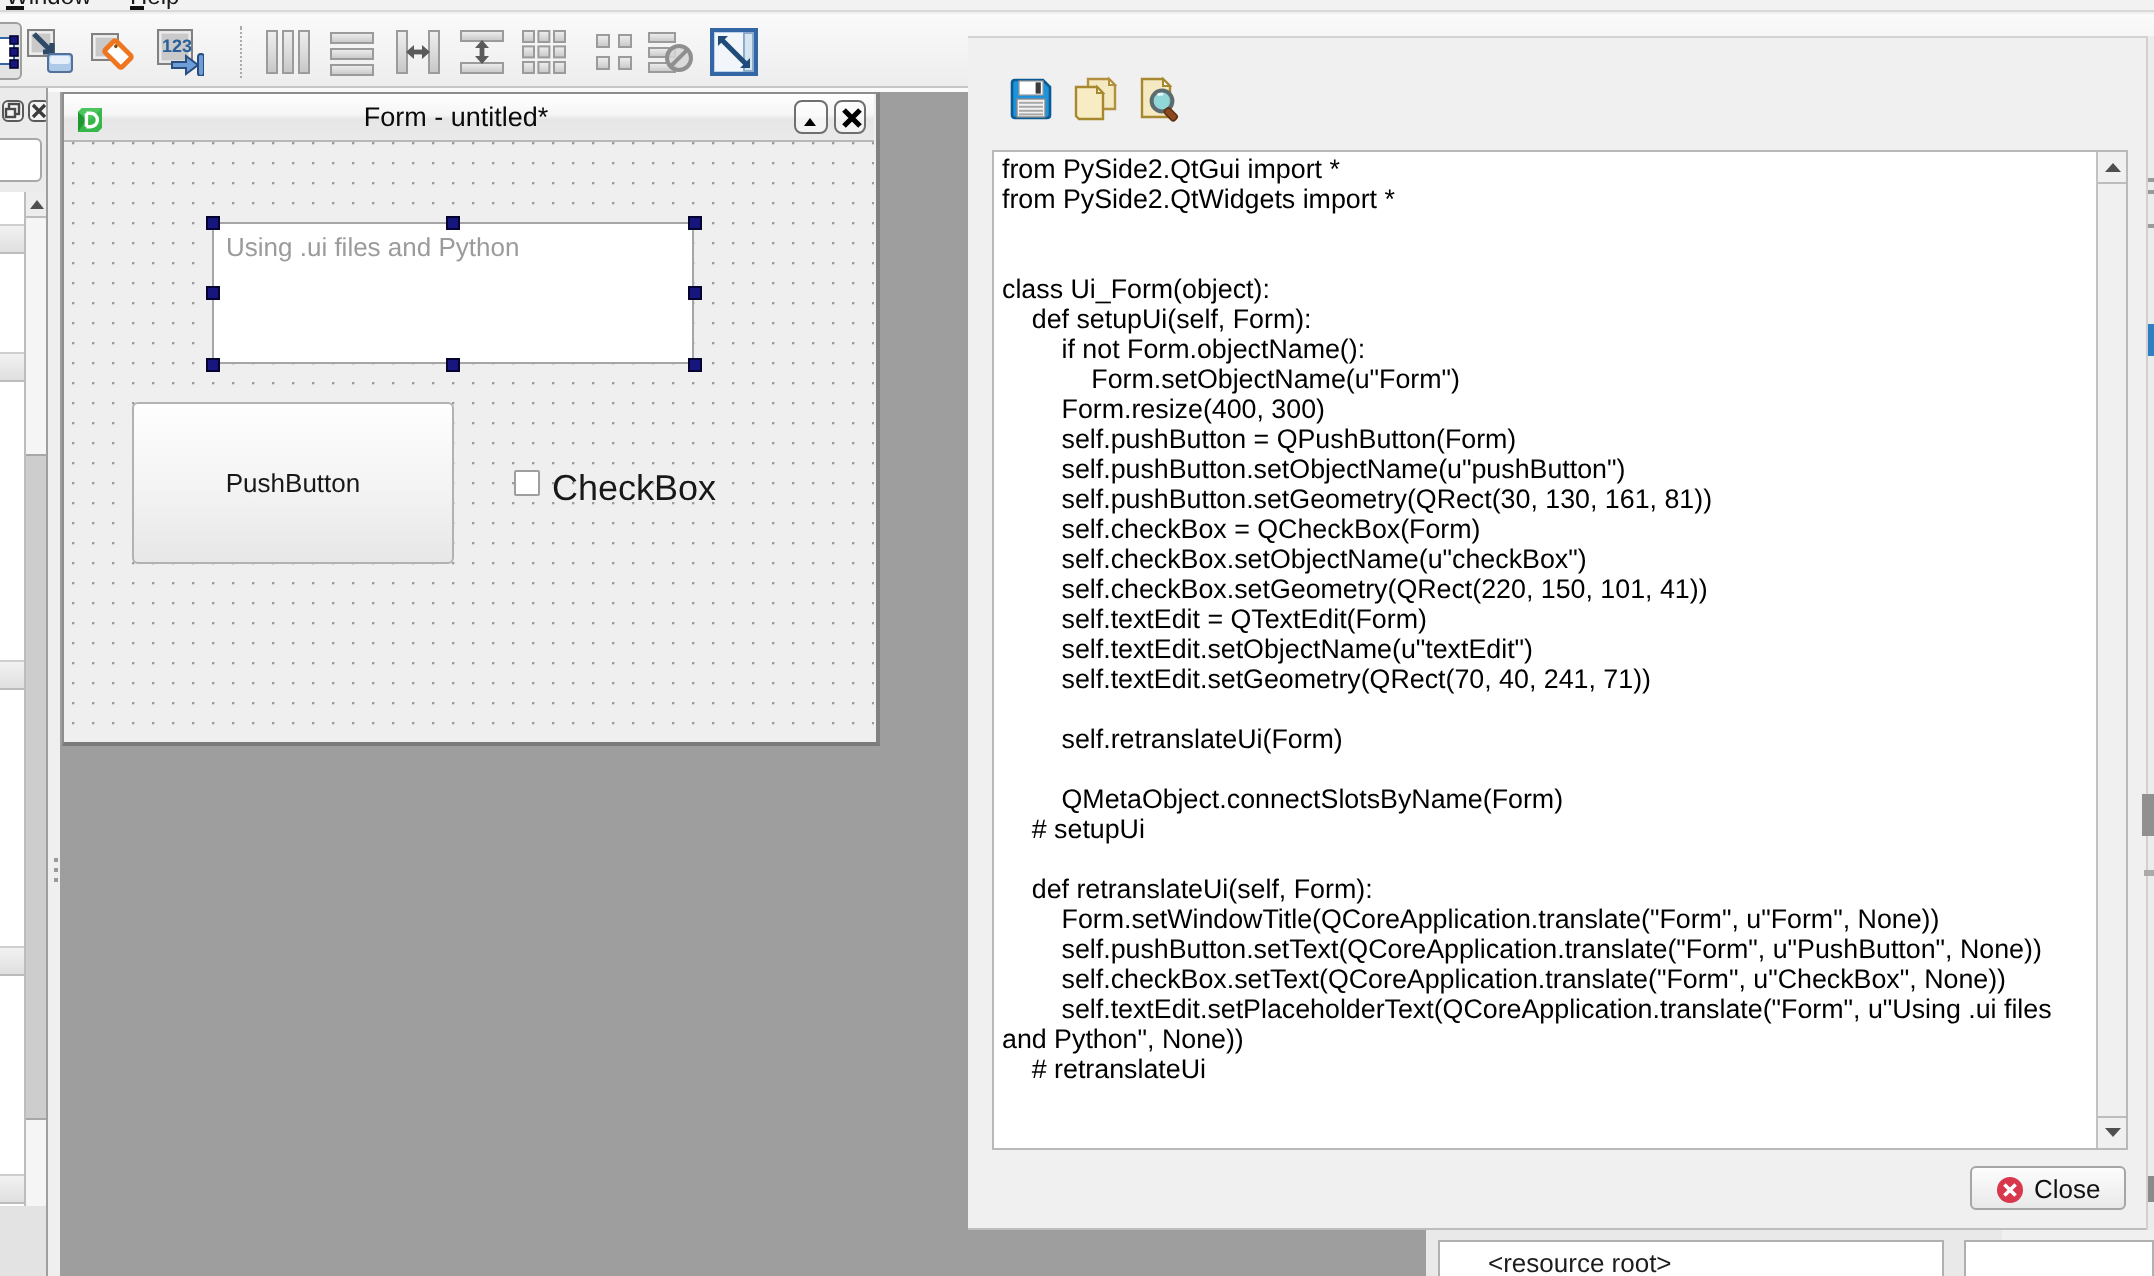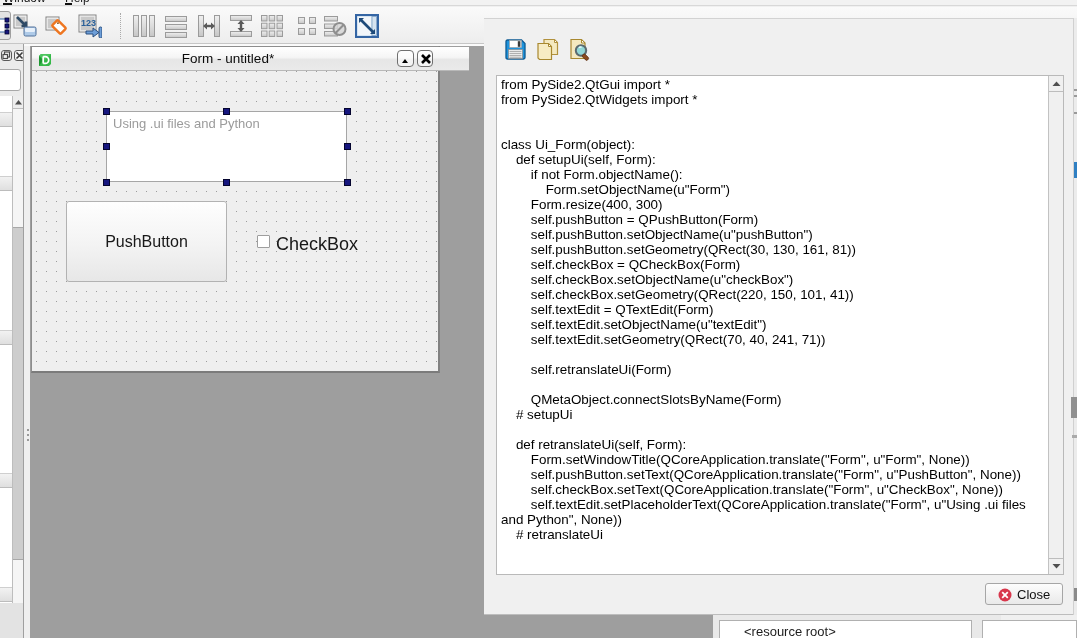--- a/index.html
+++ b/index.html
@@ -28,32 +28,32 @@
 #dockbottom { left:0; top:559px; width:23px; height:35px; background:#e3e3e3; }
 #dockedge { left:23px; top:44px; width:1px; height:594px; background:#9f9f9f; }
 
 
 #mdi { left:30px; top:46px; width:683px; height:592px; background:#9e9e9e; }
 #mdistrip { left:24px; top:44px; width:6px; height:594px; background:#efefef; }
 #mditop { left:24px; top:44px; width:689px; height:2px; background:#fafafa; }
 
 
 #formwin { left:1px; top:0px; width:409px; height:327px; background:#efefef; border:1px solid #8d8d8d; border-right:2px solid #818181; border-bottom:2px solid #7b7b7b; }
-#ftitle { position:absolute; left:0; top:0; width:437px; height:24px; background:linear-gradient(#ffffff 0%, #f5f5f5 45%, #e6e6e6 55%, #eaeaea 100%); border-bottom:1px solid #b8b8b8; }
+#ftitle { position:absolute; left:0; top:0; width:405px; height:24px; background:linear-gradient(#ffffff 0%, #f5f5f5 45%, #e6e6e6 55%, #eaeaea 100%); border-bottom:1px solid #b8b8b8; }
 #ftitletext { position:absolute; left:96px; top:4px; width:200px; text-align:center; font-size:13.5px; color:#0a0a0a; }
 .wbtn { position:absolute; top:3px; width:17px; height:17px; border:1px solid #6f6f6f; border-radius:4px; background:rgba(255,255,255,0.5); }
 #fcanvas { position:absolute; left:0; top:24px; width:405px; height:300px;
   background-color:#efefef;
   background-image:radial-gradient(circle at 0.5px 0.5px, #9c9c9c 0.6px, transparent 0.9px);
   background-size:10px 10px; background-position:4px 0px; }
 
 #textedit { position:absolute; left:74px; top:40px; width:241px; height:71px; background:#fff; border:1px solid #a6a6a6; }
 #textedit span { position:absolute; left:6px; top:4px; font-size:13px; color:#9b9b9b; }
 .hdl { position:absolute; width:7px; height:7px; background:#16167e; border:1px solid #04042e; }
-#pushbtn { position:absolute; left:34px; top:130px; width:161px; height:81px; border:1px solid #b2b2b2; border-radius:3px; background:linear-gradient(#fefefe,#f3f3f3 55%,#e7e7e7); color:#181818; font-size:16px; text-align:center; line-height:79px; }
+#pushbtn { position:absolute; left:34px; top:130px; width:161px; height:81px; border:1px solid #b2b2b2; border-radius:3px; background:linear-gradient(#fefefe,#f3f3f3 55%,#e7e7e7); color:#181818; font-size:13px; text-align:center; line-height:79px; }
 #cbind { position:absolute; left:225px; top:164px; width:13px; height:13px; background:#fff; border:1px solid #9e9e9e; border-radius:1px; }
 #cblabel { position:absolute; left:244px; top:163px; font-size:18px; color:#181818; }
 
 
 #dialog { left:484px; top:18px; width:593px; height:597px; background:#f0f0f0; border-top:1px solid #d2d2d2; border-bottom:1px solid #bdbdbd; }
 #codearea { position:absolute; left:12px; top:56px; width:568px; height:500px; background:#fff; border:1px solid #b9b9b9; overflow:hidden;padding-left:16px; }
 #code { position:absolute; left:4px; top:1px; font-size:13.4px; line-height:15px; color:#000; white-space:pre; }
 #vscroll { position:absolute; right:0; top:0; width:15px; height:498px; background:#f0f0f0; border-left:1px solid #c2c2c2; }
 .sbtn { position:absolute; left:0; width:14px; height:16px; background:#f0f0f0; }
 #closebtn { position:absolute; left:501px; top:564px; width:78px; height:22px; border:1px solid #a6a6a6; border-radius:3px; background:linear-gradient(#fdfdfd,#e9e9e9); font-size:13px; color:#111; }

